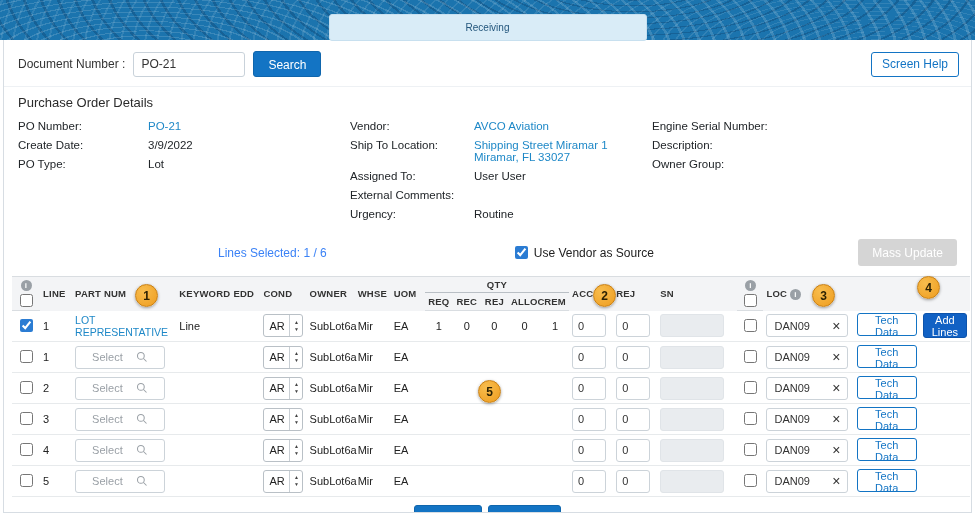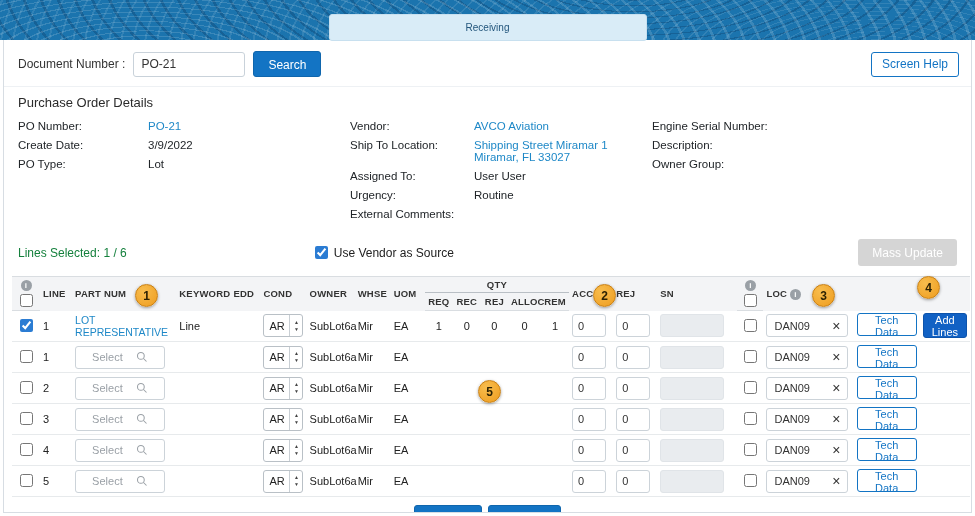--- a/index.html
+++ b/index.html
@@ -68,21 +68,21 @@
   .flabel { color: #212529; flex: none; }
   .fvalue { color: #212529; }
   .link { color: #1e88c7; }
   .awb-row { align-items: center; margin-top: 10px; }
   #awb-input { width: 162px; border-radius: 4px; }
   
   .line-details-row {
     display: flex; align-items: center;
     padding: 12px 14px 8px 14px;
   }
-  .lines-selected { font-size: 12px; color: #15803d; }
+  .lines-selected { margin-left: 200px; font-size: 12px; color: #3b82f6; }
   .use-vendor { margin-left: 188px; display: flex; align-items: center; gap: 6px; font-size: 12px; color: #222; cursor: pointer; }
   input[type="checkbox"] { width: 13px; height: 13px; accent-color: #2b7cd3; cursor: pointer; }
   .btn-disabled {
     margin-left: auto; background: #d5d5d5; color: #ffffff; border: none;
     height: 27px; padding: 0 14px; border-radius: 3px; font-size: 12px;
   }
   
   .table-wrap { position: relative; margin-top: 2px; }
   table { border-collapse: collapse; table-layout: fixed; width: 958px; margin: 0 8px; }
   thead th {
@@ -205,26 +205,26 @@
           <span class="fvalue link">
             <span>Shipping Street Miramar 1</span><br>
             <span>Miramar, FL 33027</span>
           </span>
         </div>
         <div class="frow">
           <span class="flabel">Assigned To:</span>
           <span class="fvalue">User User</span>
         </div>
         <div class="frow">
+          <span class="flabel">External Comments:</span>
+          <span class="fvalue"></span>
+        </div>
+        <div class="frow">
           <span class="flabel">Urgency:</span>
           <span class="fvalue">Routine</span>
-        </div>
-        <div class="frow">
-          <span class="flabel">External Comments:</span>
-          <span class="fvalue"></span>
         </div>
       </div>
       <div class="po-col3">
         <div class="frow">
             <span class="flabel">Engine Serial Number:</span>
           </div>
         <div class="frow">
             <span class="flabel">Description:</span>
           </div>
         <div class="frow">

